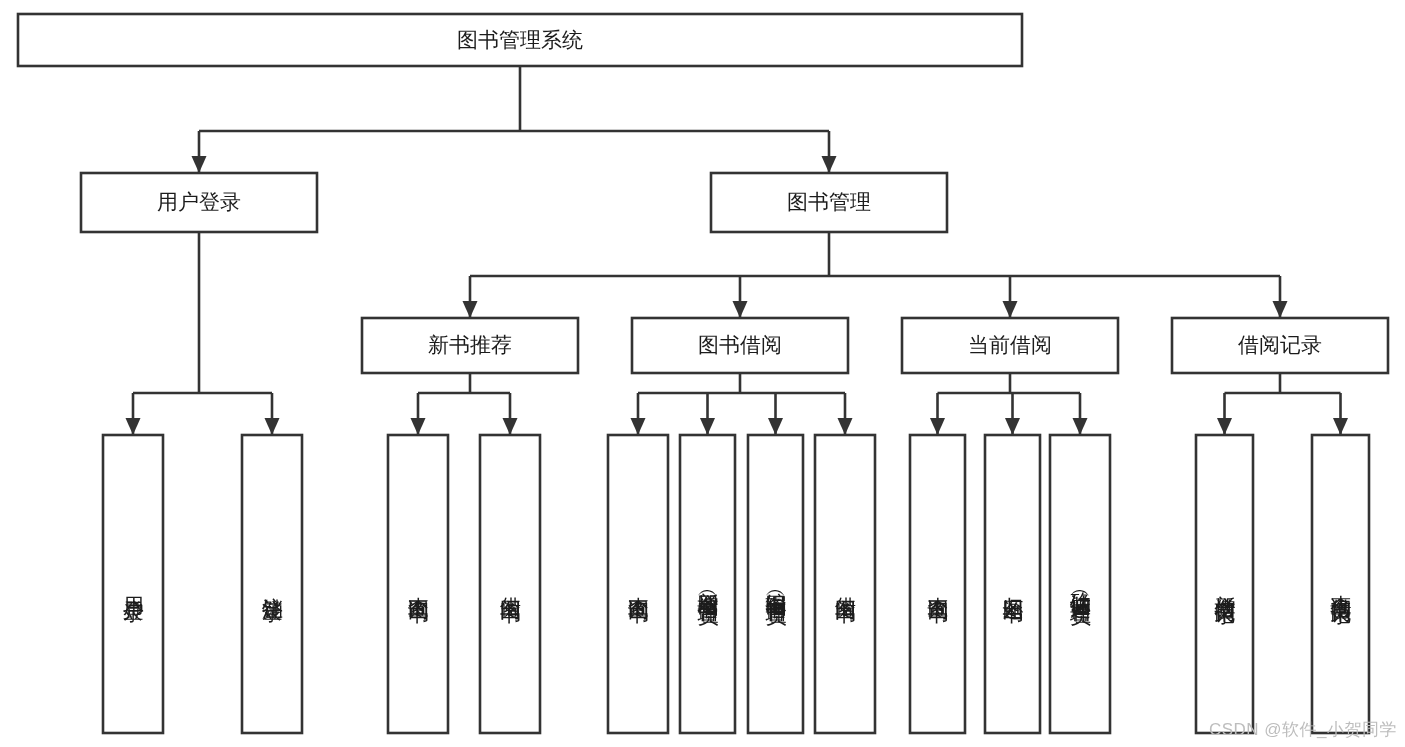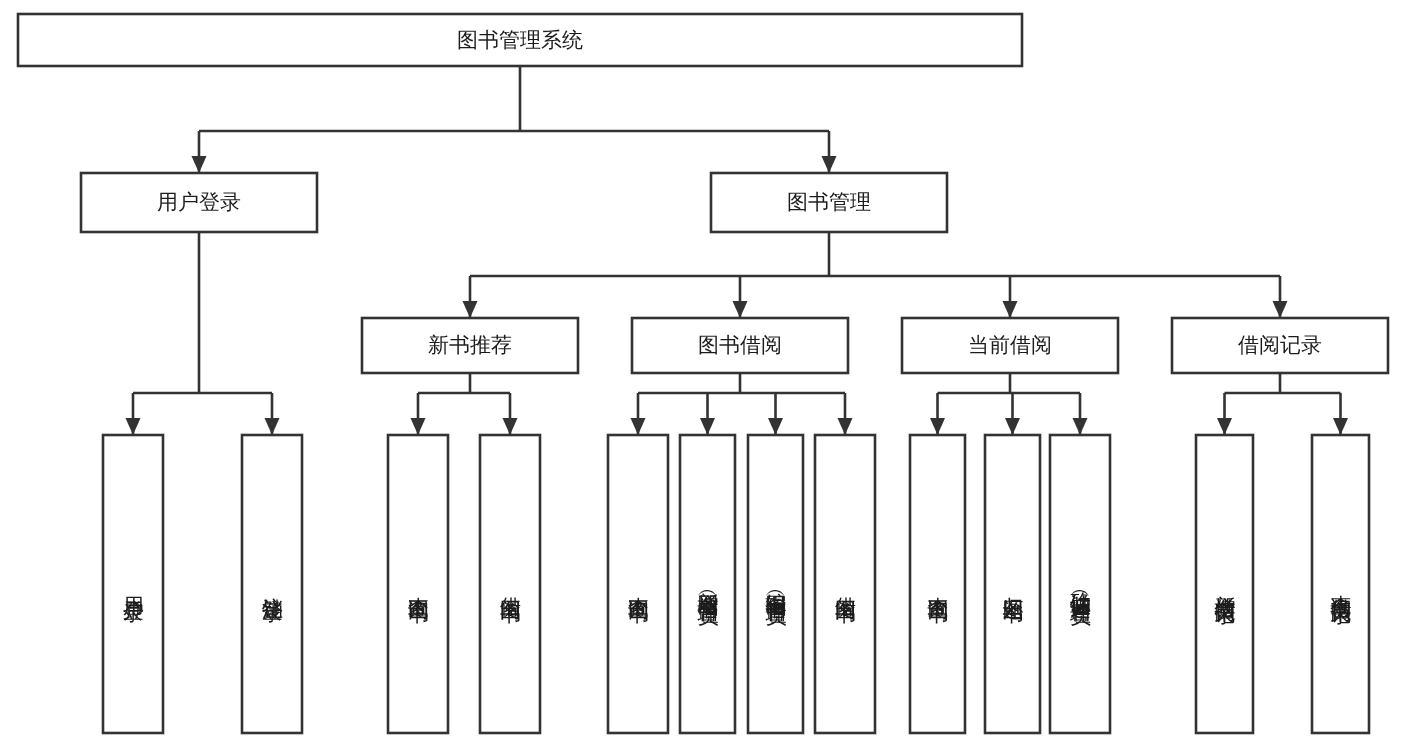--- a/index.html
+++ b/index.html
@@ -194,13 +194,14 @@
       <div class="node-label-v" style="left: 680px; top: 435px; width: 55px; height: 298px;">新增图书（管理员）</div>
       <div class="node-label-v" style="left: 748px; top: 435px; width: 55px; height: 298px;">编辑图书（管理员）</div>
       <div class="node-label-v" style="left: 815px; top: 435px; width: 60px; height: 298px;">借阅图书</div>
       <div class="node-label-v" style="left: 910px; top: 435px; width: 55px; height: 298px;">查询图书</div>
       <div class="node-label-v" style="left: 985px; top: 435px; width: 55px; height: 298px;">归还图书</div>
       <div class="node-label-v" style="left: 1050px; top: 435px; width: 60px; height: 298px;">确认归还（管理员）</div>
       <div class="node-label-v" style="left: 1196px; top: 435px; width: 57px; height: 298px;">新增借阅记录</div>
       <div class="node-label-v" style="left: 1312px; top: 435px; width: 57px; height: 298px;">查询借阅记录</div>
     </div>
 
+  <div id="watermark">CSDN @软件_小贺同学</div>
 </div>
 
 </body></html>

